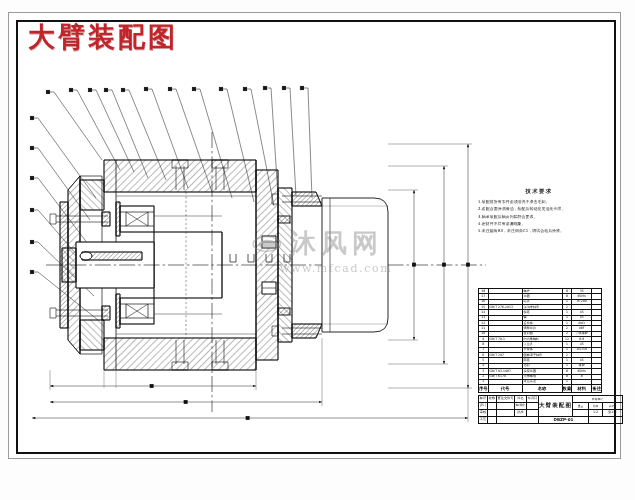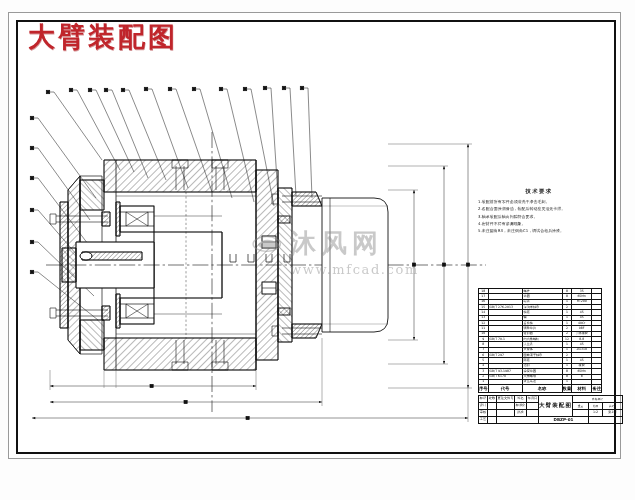--- a/index.html
+++ b/index.html
@@ -34,22 +34,22 @@
   .tech-req .tr-line{font-size:3.9px;line-height:1.85;letter-spacing:.08px;
             white-space:nowrap;overflow:hidden;}
 
   
   .watermark{position:absolute;left:252px;top:226px;z-index:25;
              pointer-events:none;opacity:.46;}
   .wm-row{display:flex;align-items:center;gap:4px;}
   .wm-text{font-family:Liberation Mono, monospace;
            font-size:26px;font-weight:700;color:#8c8c8c;letter-spacing:5px;}
   .wm-url{font-family:"DejaVu Serif","Liberation Serif",serif;
-          font-size:13px;color:#8c8c8c;letter-spacing:1.6px;
-          text-align:center;margin-top:1px;margin-left:38px;}
+          font-size:11px;color:#8c8c8c;letter-spacing:1.6px;
+          text-align:center;margin-top:1px;margin-left:28px;}
   .wm-logo{width:34px;height:22px;}
 
   
   .bom{position:absolute;left:478px;top:288px;z-index:30;
        border-collapse:collapse;table-layout:fixed;}
   .bom td{border:0.5px solid #111;height:4.35px;padding:0;
           font-size:3.1px;line-height:1;color:#111;overflow:hidden;
           white-space:nowrap;text-align:center;}
   .bom td.l{text-align:left;padding-left:1px;}
   .bom tr.hdr td{font-size:4.3px;font-weight:700;height:7px;}

